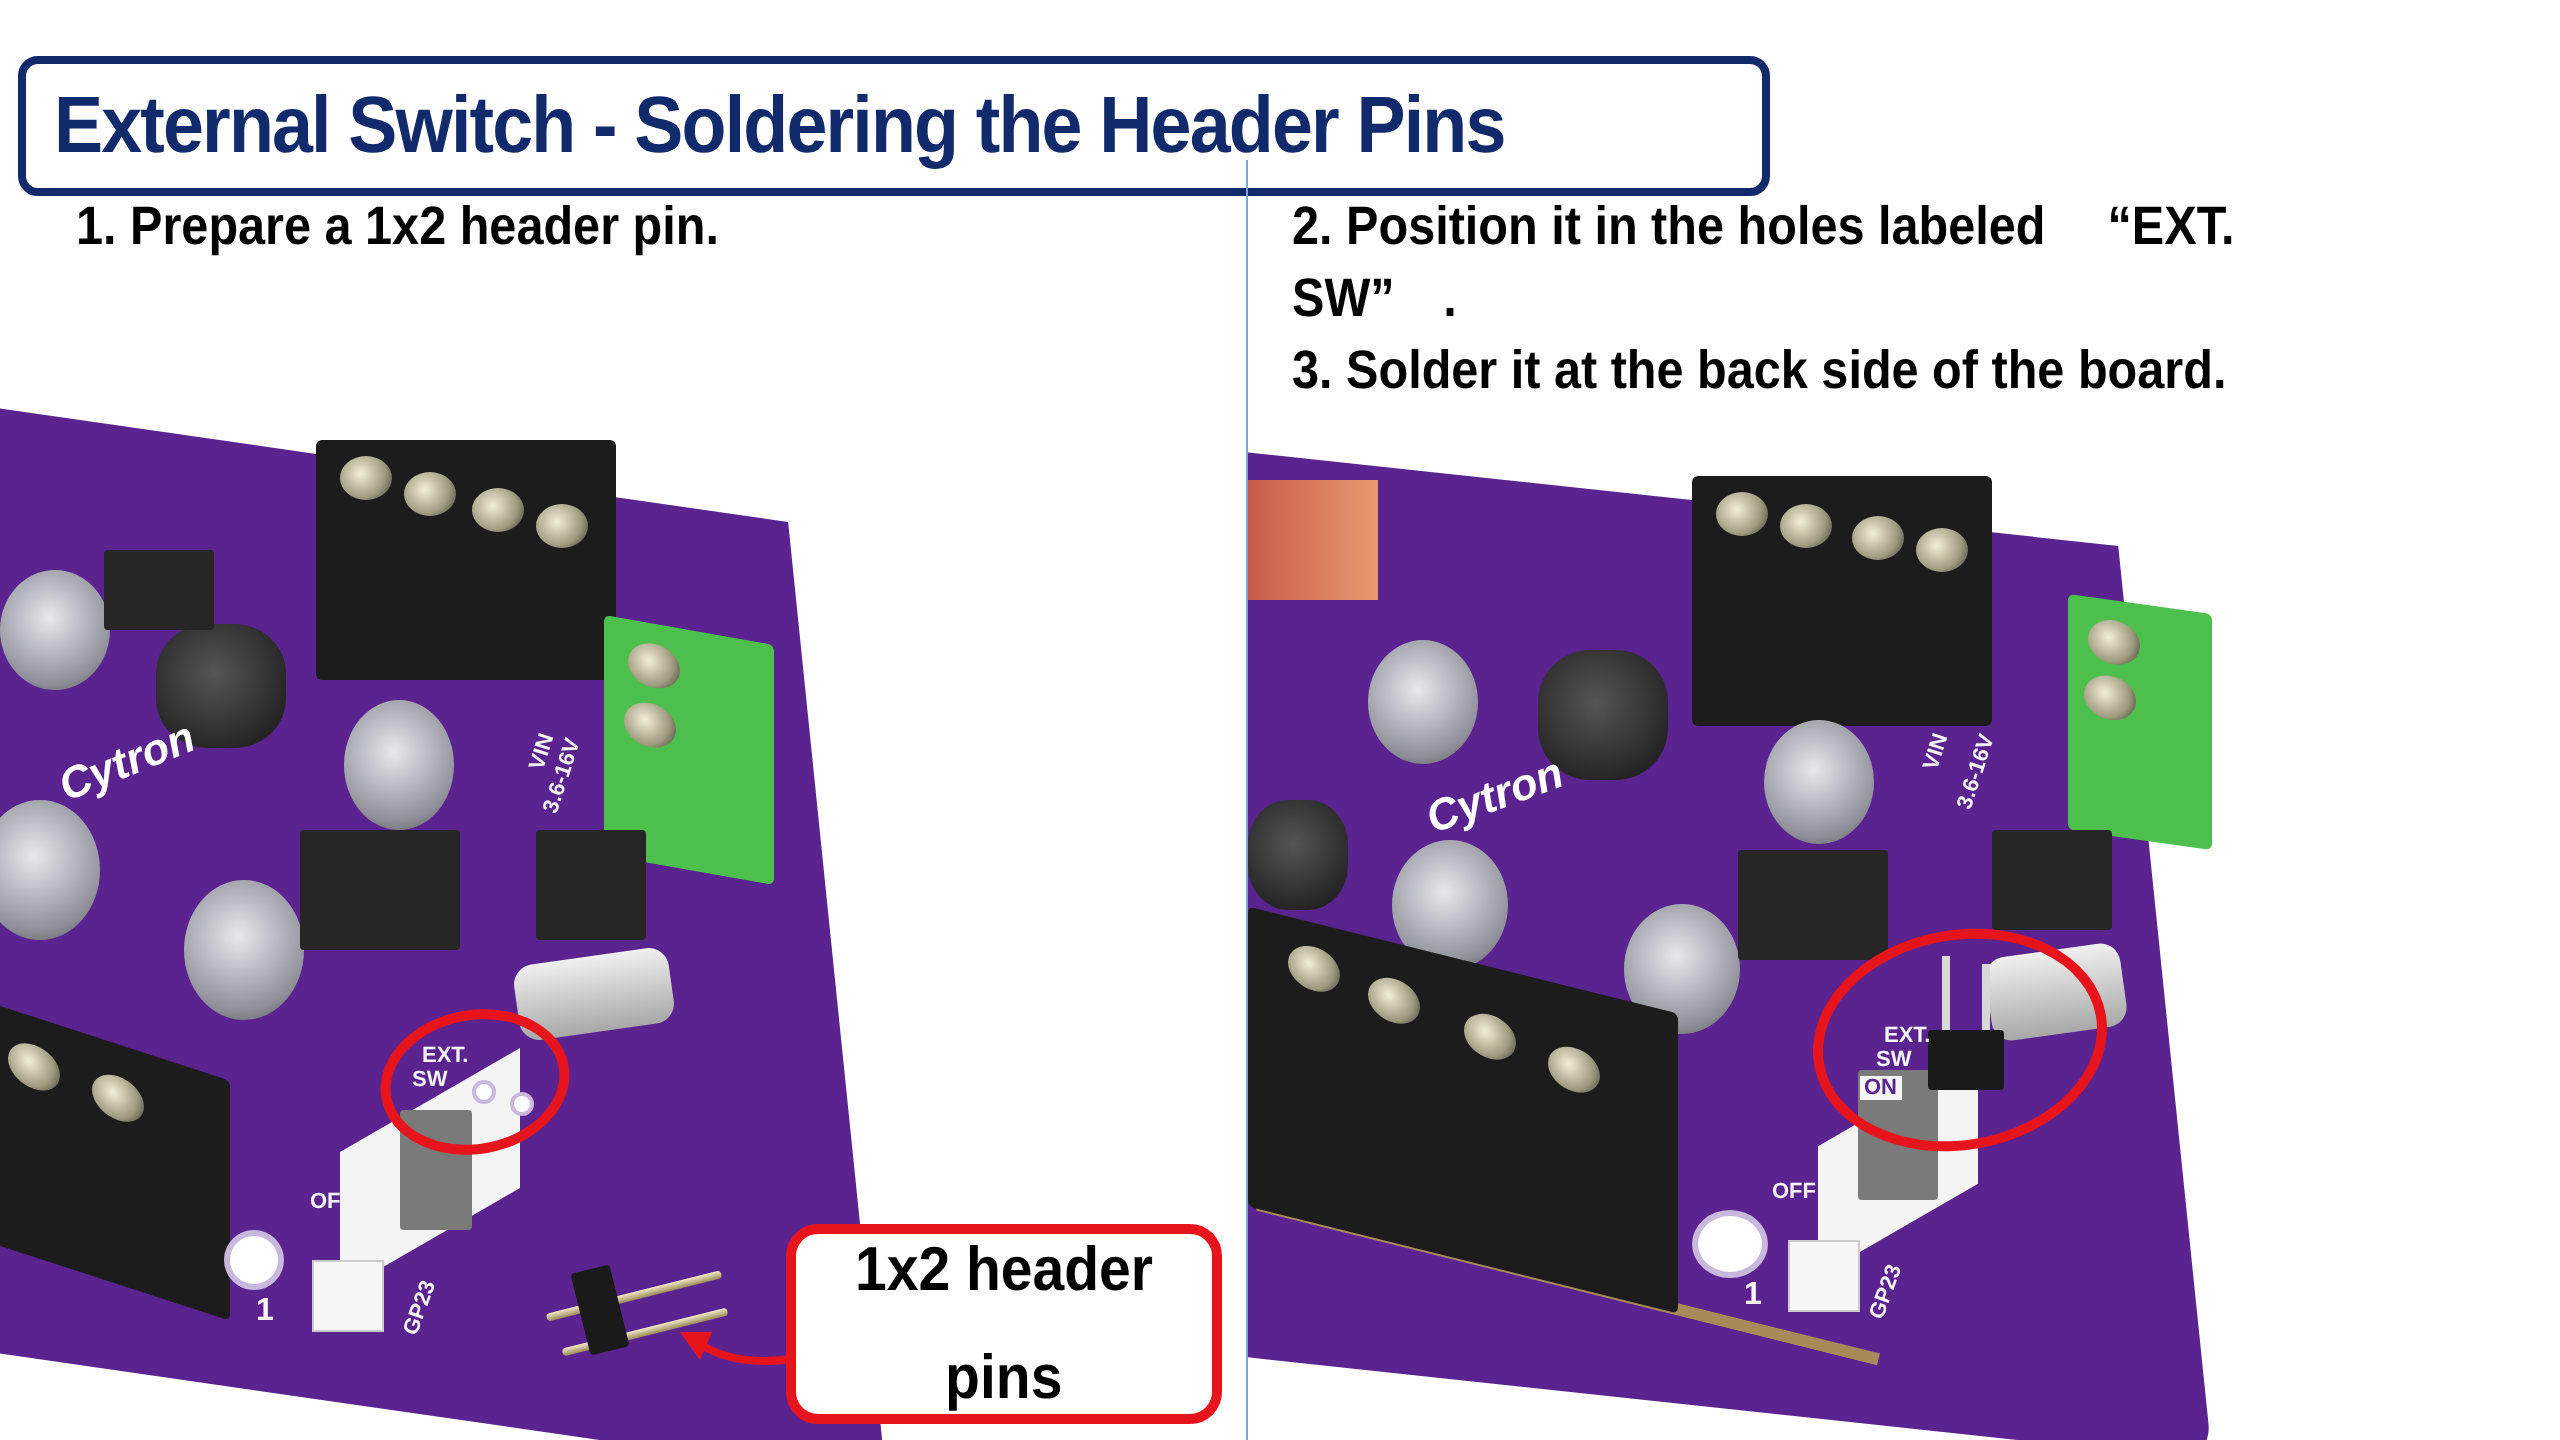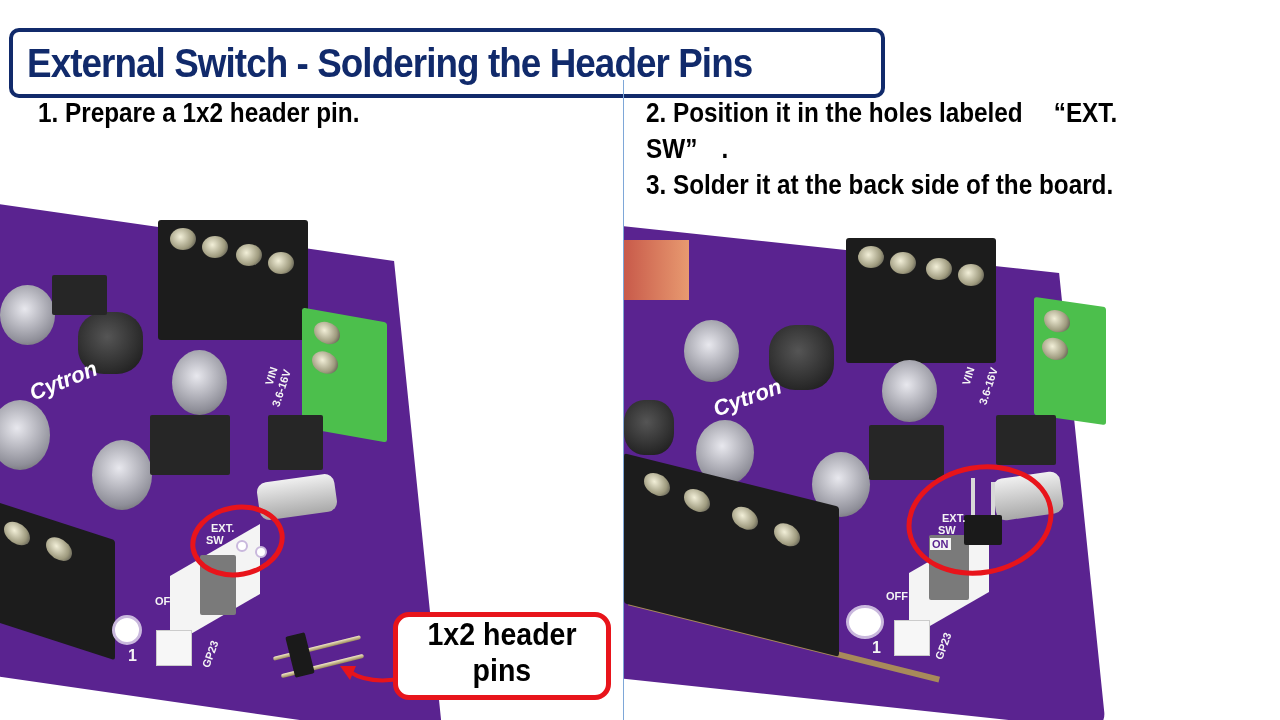--- a/index.html
+++ b/index.html
@@ -42,23 +42,23 @@
   .usb { background: linear-gradient(#f0f0f0, #a8a8a8); border-radius: 10px; }
   .silk-white { background: #f4f4f4; }
   .hole { border-radius: 50%; background: #ffffff; border: 3px solid #c9b8dd; }
   .led { background: #f7f7f7; border: 1px solid #ccc; }
   .silk-text { position: absolute; color: #f4f4f4; font-weight: bold; font-size: 11px; line-height: 12px; }
   .logo { position: absolute; color: #fff; font-style: italic; font-weight: bold; font-size: 22px; }
 
   .red-ring { position: absolute; border: 5px solid #e8141b; border-radius: 50%; }
 
   .callout {
-    position: absolute; left: 393px; top: 612px; width: 218px; height: 88px;
+    position: absolute; left: 393px; top: 612px; width: 218px; height: 100px;
     border: 5px solid #e8141b; border-radius: 16px; background: #fff;
-    display: flex; flex-direction: column; align-items: center; justify-content: flex-start;
+    display: flex; flex-direction: column; align-items: center; justify-content: space-between;
   }
   .callout span { font-weight: bold; font-size: 31px; line-height: 36px; color: #000;
                   transform: scaleX(0.92); white-space: nowrap; }
 
   .hdr-pin { position: absolute; height: 4px; background: linear-gradient(#f5eac8, #9a8a5a); border-radius: 2px; }
   .hdr-body { position: absolute; background: #1a1a1a; border-radius: 2px; }
 </style>
 </head>
 <body>
 

